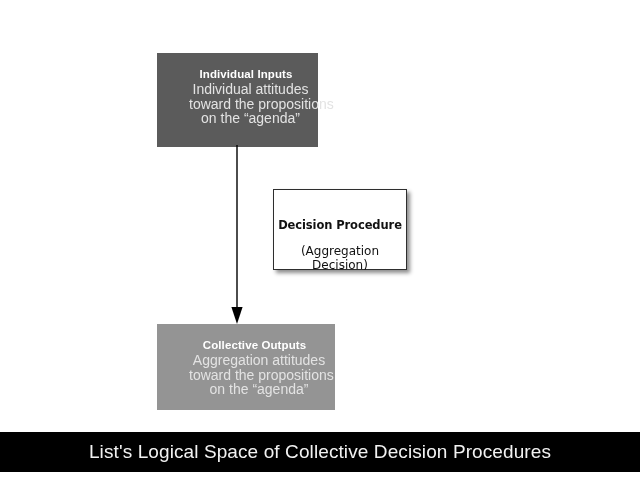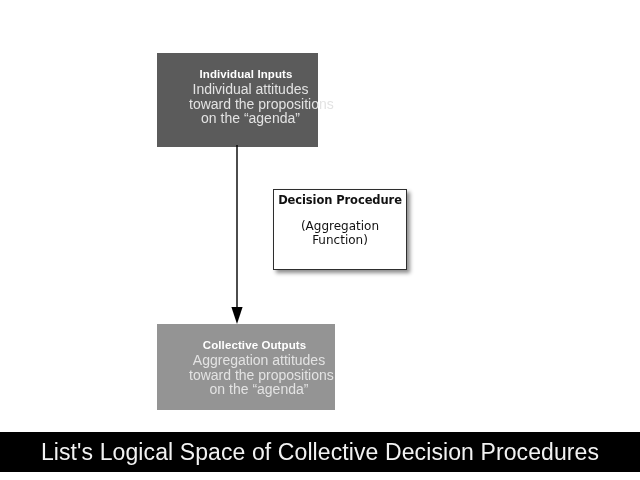--- a/index.html
+++ b/index.html
@@ -82,21 +82,21 @@
     height: 81px;
     box-sizing: border-box;
     background: #ffffff;
     border: 1px solid #2e2e2e;
     box-shadow: 3px 3px 4px rgba(0, 0, 0, 0.45);
     font-family: "DejaVu Sans", sans-serif;
   }
   #dp-title {
     display: block;
     text-align: center;
-    margin-top: 3px;
+    margin-top: 28px;
     color: #111111;
     font-size: 11.5px;
     font-weight: 600;
     letter-spacing: -0.1px;
   }
   #dp-subtitle {
     display: block;
     text-align: center;
     margin-top: 12px;
     color: #111111;
@@ -117,21 +117,21 @@
     background: #000000;
   }
   #footer-title {
     position: absolute;
     left: 0;
     top: 0;
     width: 640px;
     line-height: 40px;
     text-align: center;
     color: #f2f2f2;
-    font-size: 23px;
+    font-size: 19px;
     letter-spacing: 0.1px;
     white-space: nowrap;
   }
 </style>
 </head>
 <body>
 
 <div id="slide">
 
   <div class="gray-box" id="box-individual-inputs">
@@ -145,21 +145,21 @@
 
   <svg id="flow-arrow" viewBox="0 0 18 180">
     <line x1="9" y1="0" x2="9" y2="165" stroke="#000000" stroke-width="1.4"></line>
     <polygon points="9,179 3.4,162 14.6,162" fill="#000000"></polygon>
   </svg>
 
   <div id="box-decision-procedure">
     <span id="dp-title">Decision Procedure</span>
     <span id="dp-subtitle">
       <span>(Aggregation</span>
-      <span>Function)</span>
+      <span>Decision)</span>
     </span>
   </div>
 
   <div class="gray-box" id="box-collective-outputs">
     <span class="box-title">Collective Outputs</span>
     <span class="box-body">
       <span>Aggregation attitudes</span>
       <span>toward the propositions</span>
       <span>on the “agenda”</span>
     </span>

